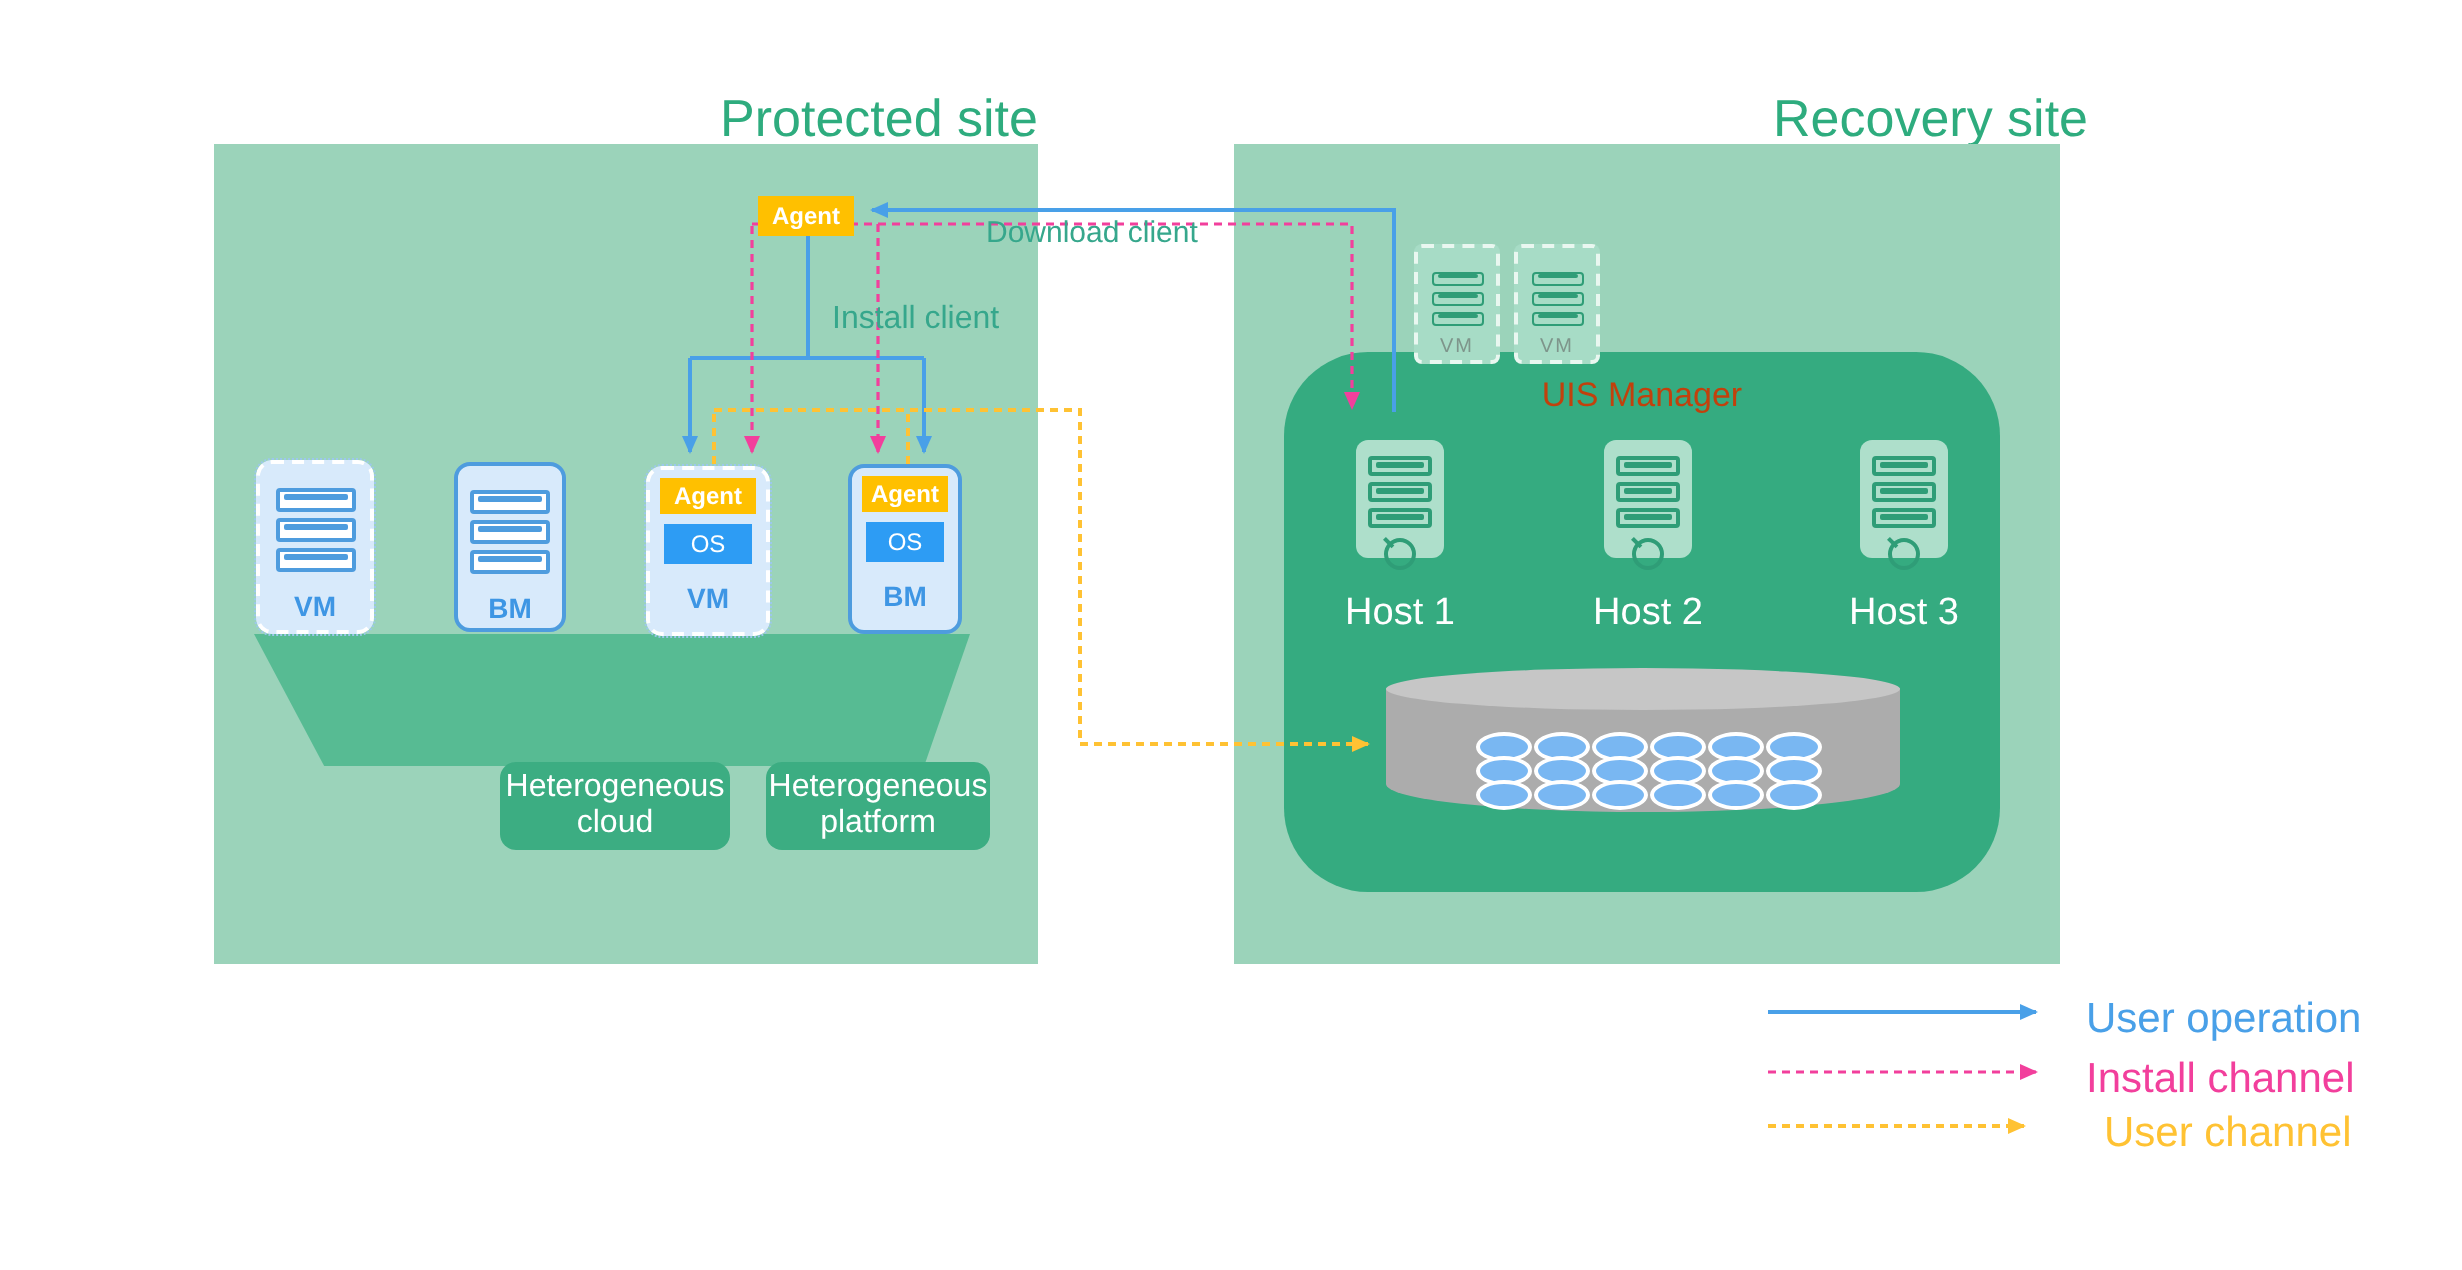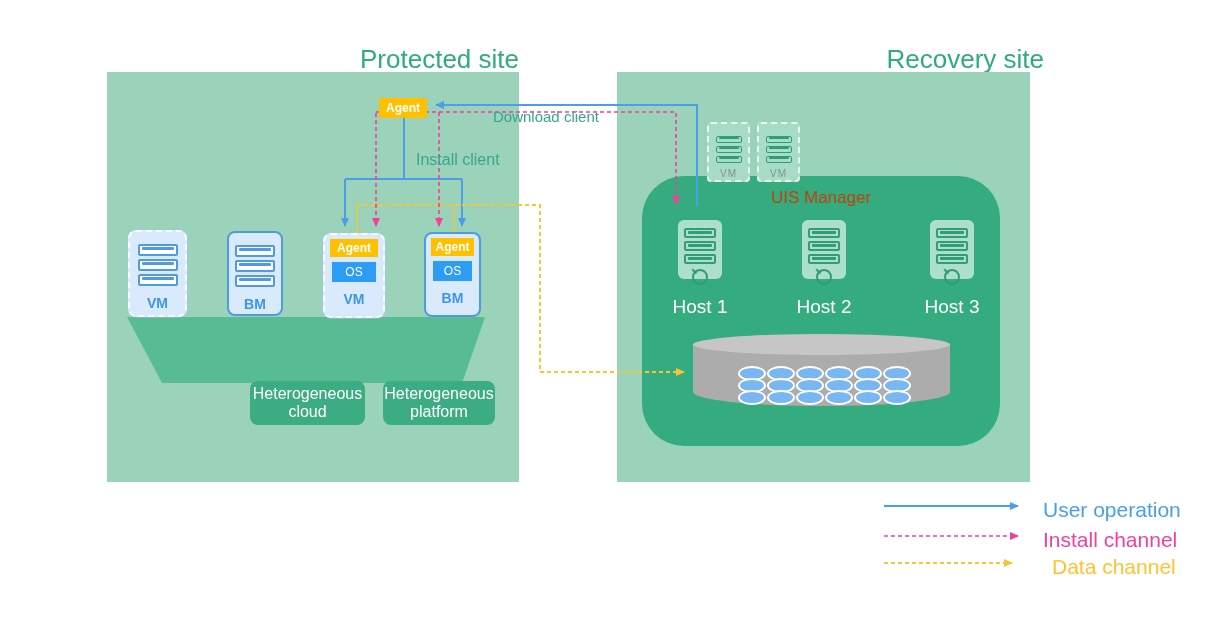--- a/index.html
+++ b/index.html
@@ -213,15 +213,15 @@
     <path class="lp" d="M884,536 1018,536" marker-end="url(#mp)"></path>
     <path class="ly" d="M884,563 1012,563" marker-end="url(#my)"></path>
   </svg>
 
   <div class="badge">Agent</div>
   <div class="note" style="left:493px;top:88px;margin-top:20px;">Download client</div>
   <div class="note" style="left:416px;top:151px;font-size:16px;">Install client</div>
 
   <div class="legend-label" style="left:1043px;top:498px;color:#49A0E8;">User operation</div>
   <div class="legend-label" style="left:1043px;top:528px;color:#F23F9C;">Install channel</div>
-  <div class="legend-label" style="left:1052px;top:555px;color:#FFC233;">Data channel</div>
+  <div class="legend-label" style="left:1052px;top:555px;color:#FFC233;">User channel</div>
 
 </div>
 
 </body></html>

